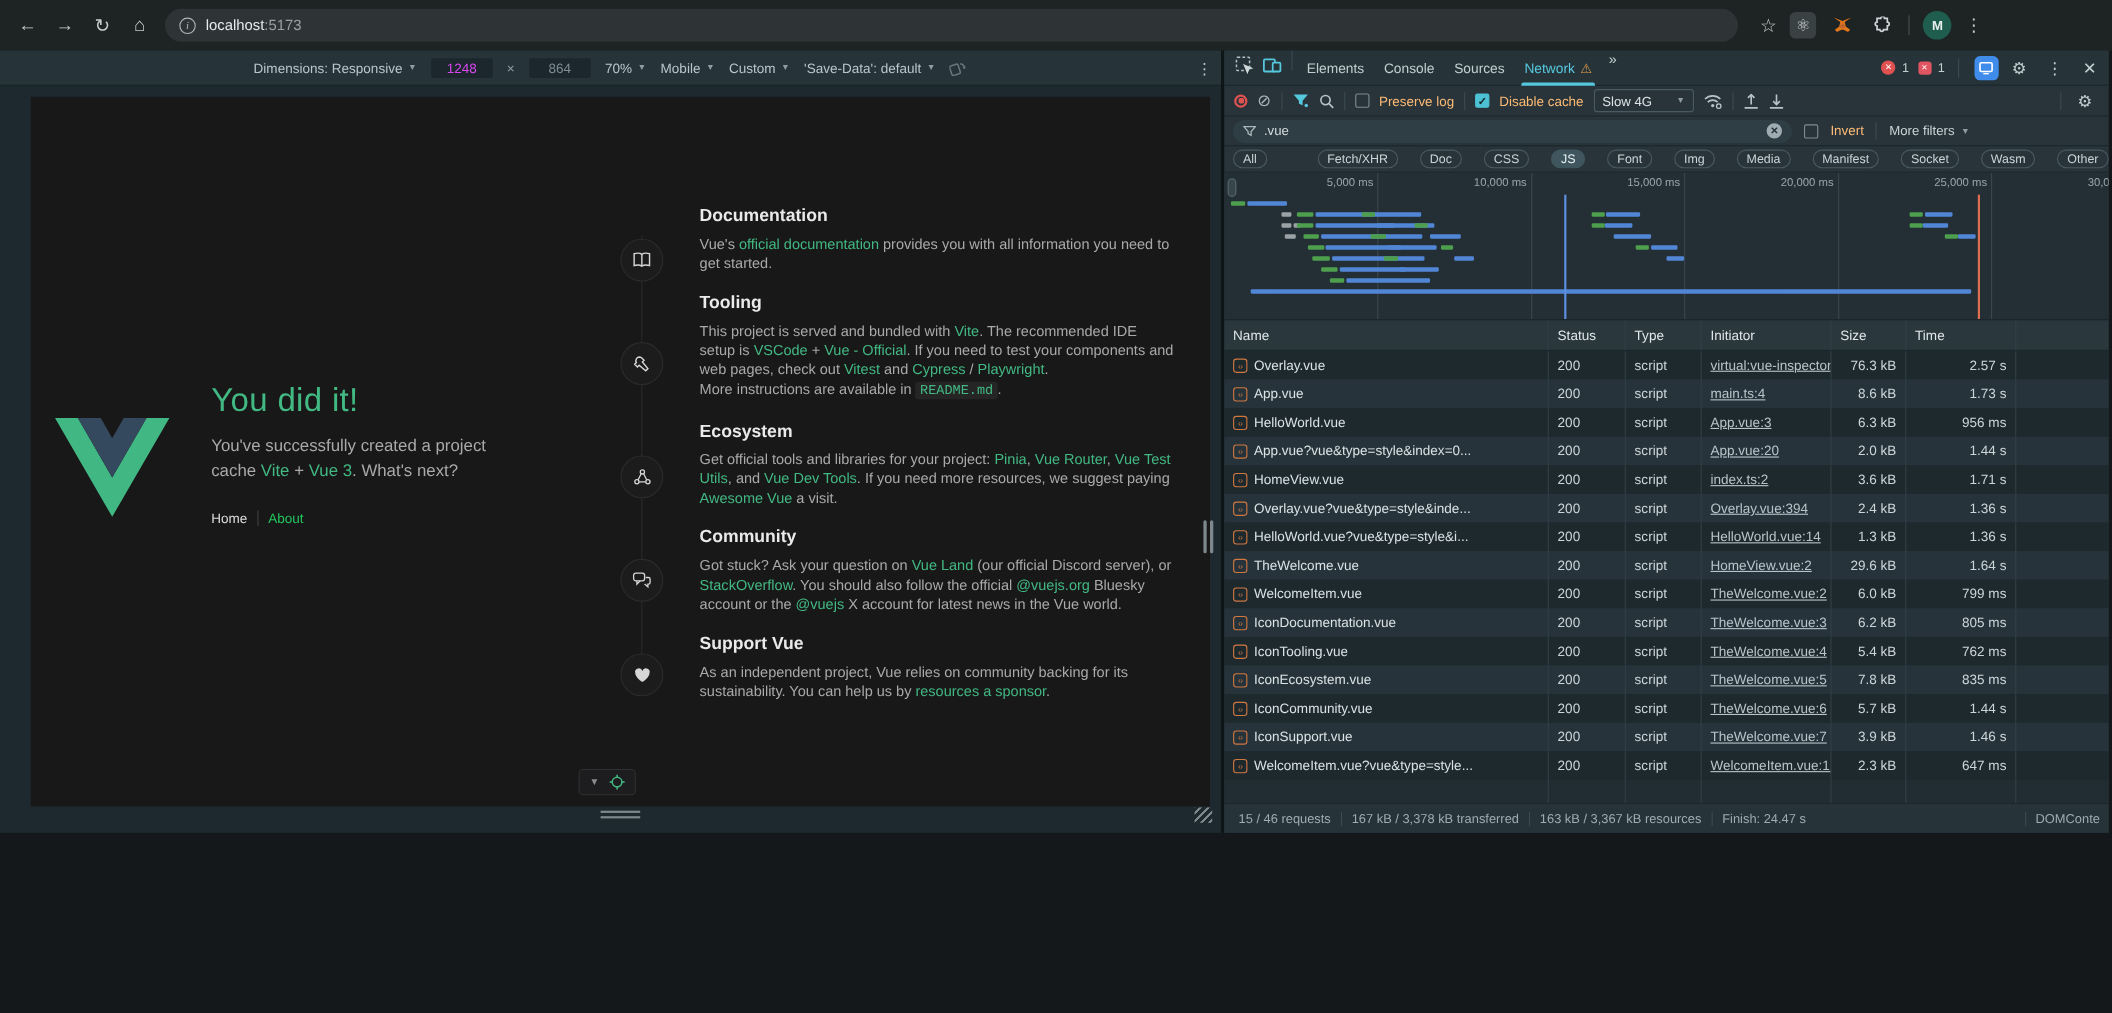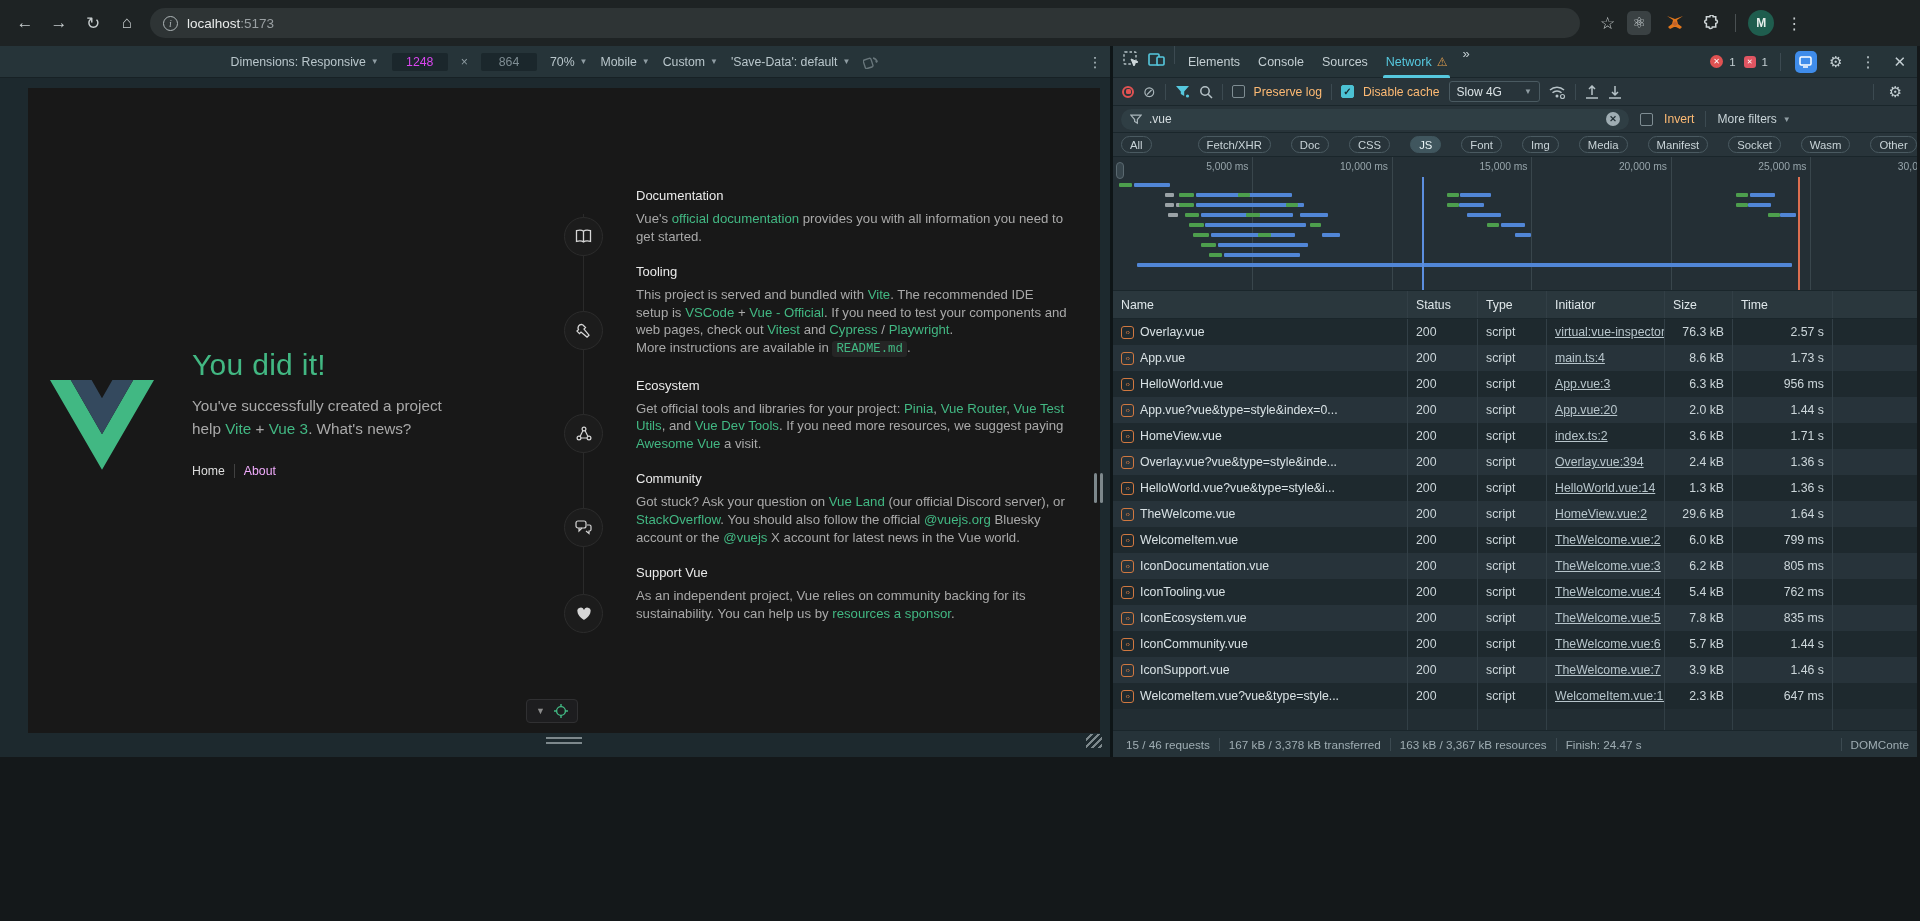--- a/index.html
+++ b/index.html
@@ -37,27 +37,27 @@
   .page{position:absolute;left:28px;top:10px;width:1072px;height:645px;background:#181818;overflow:hidden}
 
   
   .vlogo{position:absolute;left:22px;top:292px}
   .hero-h1{position:absolute;left:164px;top:260px;font-size:30px;font-weight:500;color:#42b883;letter-spacing:.3px}
   .hero-p{position:absolute;left:164px;top:306px;width:290px;font-size:15.3px;line-height:23px;color:#a9a9a9}
   .plink{color:#42b883;cursor:pointer}
   .pcode{font-family:"Liberation Mono",monospace;font-size:12.3px;background:#252525;padding:1px 4px;border-radius:3px}
   .hero-nav{position:absolute;left:164px;top:376px;font-size:12.3px;display:flex;align-items:center}
   .nav-home{color:#dddddd;padding-right:9px;border-right:1px solid #414141}
-  .nav-about{color:#f0abfc;padding-left:9px}
+  .nav-about{color:#22c55e;padding-left:9px}
   .rail-line{position:absolute;left:555px;top:126px;height:418px;border-left:1px solid #2a2a2a}
   .icon-circle{position:absolute;left:536px;width:39px;height:39px;border-radius:50%;background:#1c1c1c;border:1px solid #2c2c2c;display:flex;align-items:center;justify-content:center;color:#d6d6d6}
   .ic1{top:129px}.ic2{top:223px}.ic3{top:326px}.ic4{top:420px}.ic5{top:506px}
   .sections{position:absolute;left:608px;top:100px;width:432px}
   .section{margin-bottom:19px}
-  .section h3{font-size:13px;font-weight:400;color:#eaeaea;margin-bottom:7px}
+  .section h3{font-size:16px;font-weight:700;color:#eaeaea;margin-bottom:7px}
   .section p{font-size:13.2px;line-height:17.6px;color:#a9a9a9}
   .inspector-pill{position:absolute;left:498px;top:611px;height:24px;background:#1d1d1f;border:1px solid #303032;border-radius:4px;display:flex;align-items:center;gap:9px;padding:0 9px}
   .pill-caret{color:#8b8b8b;font-size:9px}
 
   
   .handle-right{position:absolute;left:1094px;top:395px;display:flex;gap:3px}
   .handle-right i{display:block;width:3px;height:30px;background:#7d888c;border-radius:2px}
   .grip-bottom{position:absol ute;}
   .grip-bottom{position:absolute;left:546px;top:659px;width:36px}
   .grip-bottom i{display:block;border-top:2px solid #7d888c;margin-bottom:3px}
@@ -203,21 +203,21 @@
 
     <div class="viewport-area">
       <div class="page">
         <div class="vlogo">
           <svg width="104" height="90" viewBox="0 0 256 221">
             <path fill="#41b883" d="M204.8 0H256L128 220.8 0 0h51.2L128 133.12Z"></path>
             <path fill="#34495e" d="M153.6 0h51.2L128 133.12 51.2 0h51.2L128 44.8Z"></path>
           </svg>
         </div>
         <h1 class="hero-h1">You did it!</h1>
-        <p class="hero-p"><span>You've successfully created a project</span><br><span>help </span><span class="plink">Vite</span><span> + </span><span class="plink">Vue 3</span><span>. What's news?</span></p>
+        <p class="hero-p"><span>You've successfully created a project</span><br><span>cache </span><span class="plink">Vite</span><span> + </span><span class="plink">Vue 3</span><span>. What's next?</span></p>
         <div class="hero-nav">
           <span class="nav-home">Home</span>
           <span class="nav-about">About</span>
         </div>
 
         <div class="rail-line"></div>
         <div class="icon-circle ic1">
           <svg width="17" height="15" viewBox="0 0 17 15">
               <path d="M8.5 2.2C7 1 4.5.8 1.5 1.6v10.8c3-.8 5.5-.6 7 .6 1.5-1.2 4-1.4 7-.6V1.6c-3-.8-5.5-.6-7 .6zm0 0v10.8" fill="none" stroke="#d6d6d6" stroke-width="1.3"></path>
             </svg>

